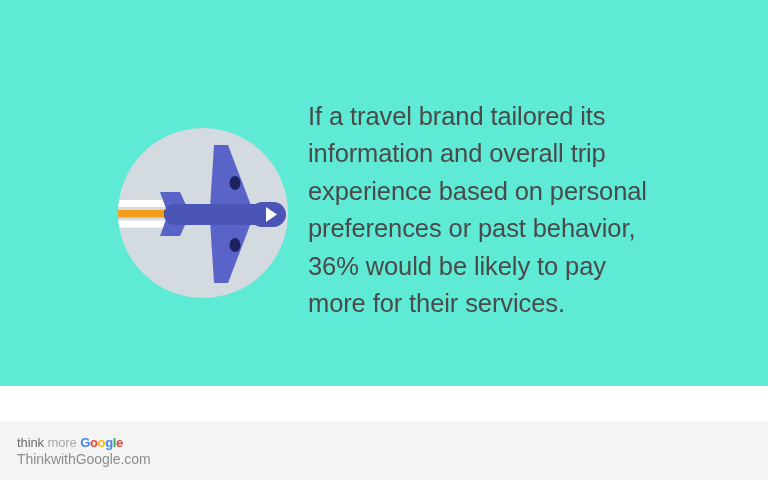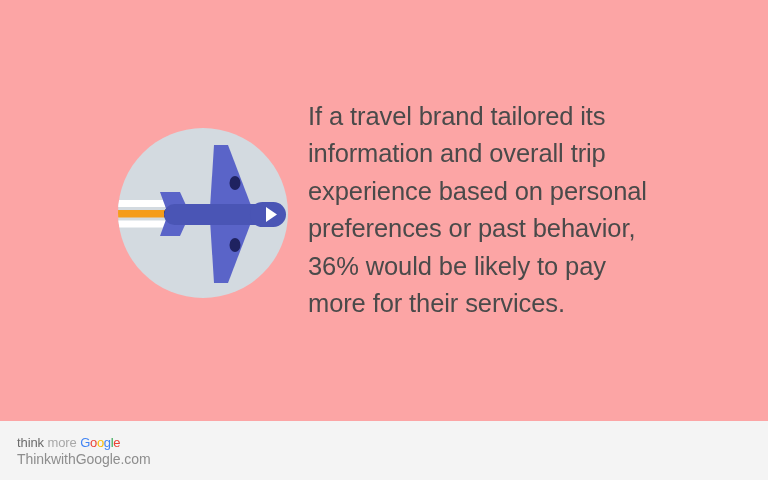--- a/index.html
+++ b/index.html
@@ -9,22 +9,22 @@
   body {
     width: 768px;
     height: 480px;
     background: #ffffff;
     font-family: "Liberation Sans", sans-serif;
     overflow: hidden;
   }
   .slide {
     position: relative;
     width: 768px;
-    height: 480px;
-    background: #fca5a5;
+    height: 386px;
+    background: #5eead4;
   }
 
   
   .illustration {
     position: absolute;
     left: 118px;
     top: 128px;
     width: 170px;
     height: 170px;
   }
@@ -78,21 +78,21 @@
     white-space: nowrap;
     letter-spacing: -0.1px;
   }
   .logo-think {
     color: #6b6b6b;
   }
   .logo-with {
     color: #a8a8a8;
   }
   .logo-google {
-    font-weight: normal;
+    font-weight: bold;
     letter-spacing: -0.35px;
     text-align: right;
   }
   .g-b { color: #4285f4; }
   .g-r { color: #ea4335; }
   .g-y { color: #fbbc05; }
   .g-g { color: #34a853; }
   .logo-url {
     margin-top: 4px;
     font-size: 14px;

